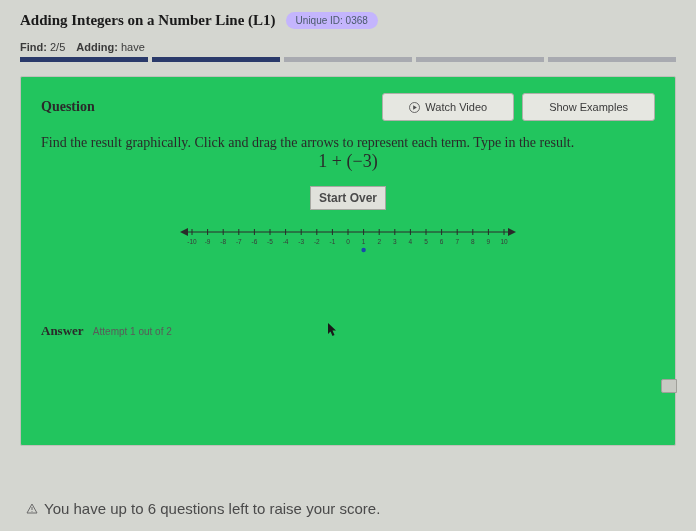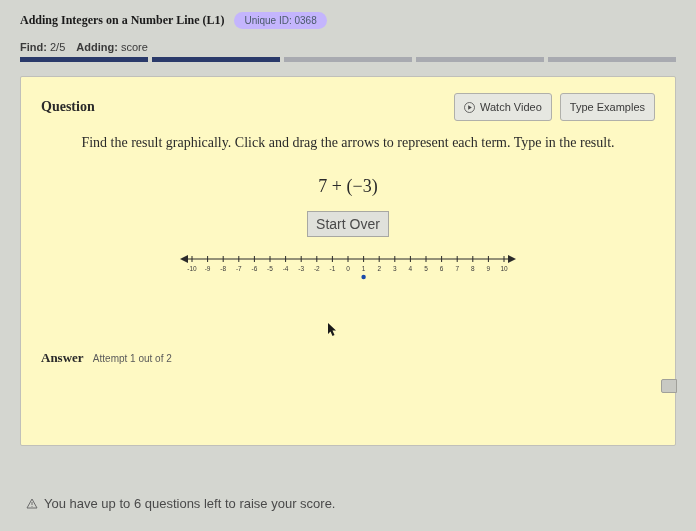--- a/index.html
+++ b/index.html
@@ -11,21 +11,21 @@
       height: 531px;
       overflow: hidden;
     }
     .header {
       padding: 12px 20px 6px;
       display: flex;
       align-items: center;
       gap: 10px;
     }
     .title {
-      font-size: 12px;
+      font-size: 15px;
       font-weight: bold;
       color: #1a1a1a;
     }
     .unique-id-badge {
       background: #c4b5fd;
       color: #4a5a6a;
       font-size: 10px;
       padding: 3px 10px;
       border-radius: 10px;
       font-family: -apple-system, sans-serif;
@@ -44,64 +44,65 @@
       gap: 4px;
     }
     .progress-seg {
       height: 5px;
       background: #a8aab0;
       flex: 1;
     }
     .progress-seg.filled { background: #2a3a6a; }
     .card {
       margin: 0 20px;
-      background: #fef9c3;
+      background: #22c55e;
       border: 1px solid #c0c0ba;
       border-radius: 2px;
       padding: 16px 20px 10px;
       min-height: 370px;
       position: relative;
     }
     .card-head {
       display: flex;
       align-items: center;
       justify-content: space-between;
       margin-bottom: 14px;
     }
     .qlabel { font-weight: bold; font-size: 14px; }
     .btn {
       font-family: -apple-system, sans-serif;
       font-size: 11px;
-      padding: 7px 9px;
+      padding: 7px 26px;
       background: #e6e7e1;
       border: 1px solid #b0b0aa;
       border-radius: 3px;
       cursor: pointer;
       color: #3a3a3a;
       display: inline-flex;
       align-items: center;
       gap: 5px;
     }
     .head-btns { display: flex; gap: 8px; }
-    .instruction { font-size: 14px; color: #2a2a2a; margin-bottom: 25px; text-align: center; }
+    .instruction { font-size: 14px; color: #2a2a2a; margin-bottom: 0; }
     .expression {
       text-align: center;
       font-size: 18px;
       font-family: 'Times New Roman', serif;
       margin-bottom: 14px;
     }
     .start-over-wrap { text-align: center; margin-bottom: 10px; }
     .start-over {
       font-family: -apple-system, sans-serif;
-      font-size: 14px;
+      font-size: 12px;
       padding: 4px 8px;
       border: 1px solid #a8a8a2;
       background: #e0e1db;
       cursor: pointer;
       color: #4a4a4a;
+      font-weight: bold;
     }
     .numline-wrap {
       display: flex;
       justify-content: center;
       margin-bottom: 6px;
     }
     .numline {
       width: 340px;
       height: 40px;
       position: relative;
@@ -114,23 +115,23 @@
     }
     .answer-row {
       margin-top: 63px;
       font-size: 13px;
     }
     .answer-label { font-weight: bold; }
     .attempt-info { font-size: 10px; color: #5a5a5a; font-family: -apple-system, sans-serif; margin-left: 6px; }
     .must-answer { margin-top: 14px; font-size: 14px; }
     .footer-note {
       position: absolute;
-      bottom: 20px;
+      bottom: 14px;
       left: 26px;
-      font-size: 13px;
+      font-size: 15px;
       color: #4a4a4a;
       font-family: -apple-system, sans-serif;
       display: flex;
       align-items: center;
       gap: 6px;
     }
     .warn-icon {
       width: 12px; height: 12px;
       display: inline-block;
     }
@@ -151,21 +152,21 @@
 <div class="header">
   <span class="title">Adding Integers on a Number Line (L1)</span>
   <span class="unique-id-badge">Unique ID: 0368</span>
 </div>
 
 <div class="score-row">
   <span class="score-label">Find:</span>
   <span>2/5</span>
   <span class="penalty">
     <span class="score-label">Adding:</span>
-    <span>score</span>
+    <span>have</span>
   </span>
 </div>
 
 <div class="progress-row">
   <div class="progress-seg filled"></div>
   <div class="progress-seg filled"></div>
   <div class="progress-seg"></div>
   <div class="progress-seg"></div>
   <div class="progress-seg"></div>
 </div>
@@ -175,28 +176,28 @@
     <span class="qlabel">Question</span>
     <div class="head-btns">
       <button class="btn">
         <svg width="11" height="11" viewBox="0 0 11 11">
             <circle cx="5.5" cy="5.5" r="5" fill="none" stroke="#4a4a4a" stroke-width="0.8"></circle>
             <polygon points="4.2,3.3 7.8,5.5 4.2,7.7" fill="#4a4a4a"></polygon>
           </svg>
         <span>Watch Video</span>
       </button>
       <button class="btn">
-        <span>Type Examples</span>
+        <span>Show Examples</span>
       </button>
     </div>
   </div>
 
   <div class="instruction">Find the result graphically. Click and drag the arrows to represent each term. Type in the result.</div>
 
-  <div class="expression">7 + (−3)</div>
+  <div class="expression">1 + (−3)</div>
 
   <div class="start-over-wrap">
     <button class="start-over">Start Over</button>
   </div>
 
   <div class="numline-wrap">
     <svg class="numline" id="numline-svg" viewBox="0 0 340 40">
         <line x1="6" y1="12" x2="334" y2="12" stroke="#2a2a2a" stroke-width="1"></line>
         <polygon points="2,12 10,8 10,16" fill="#2a2a2a"></polygon>
         <polygon points="338,12 330,8 330,16" fill="#2a2a2a"></polygon>

